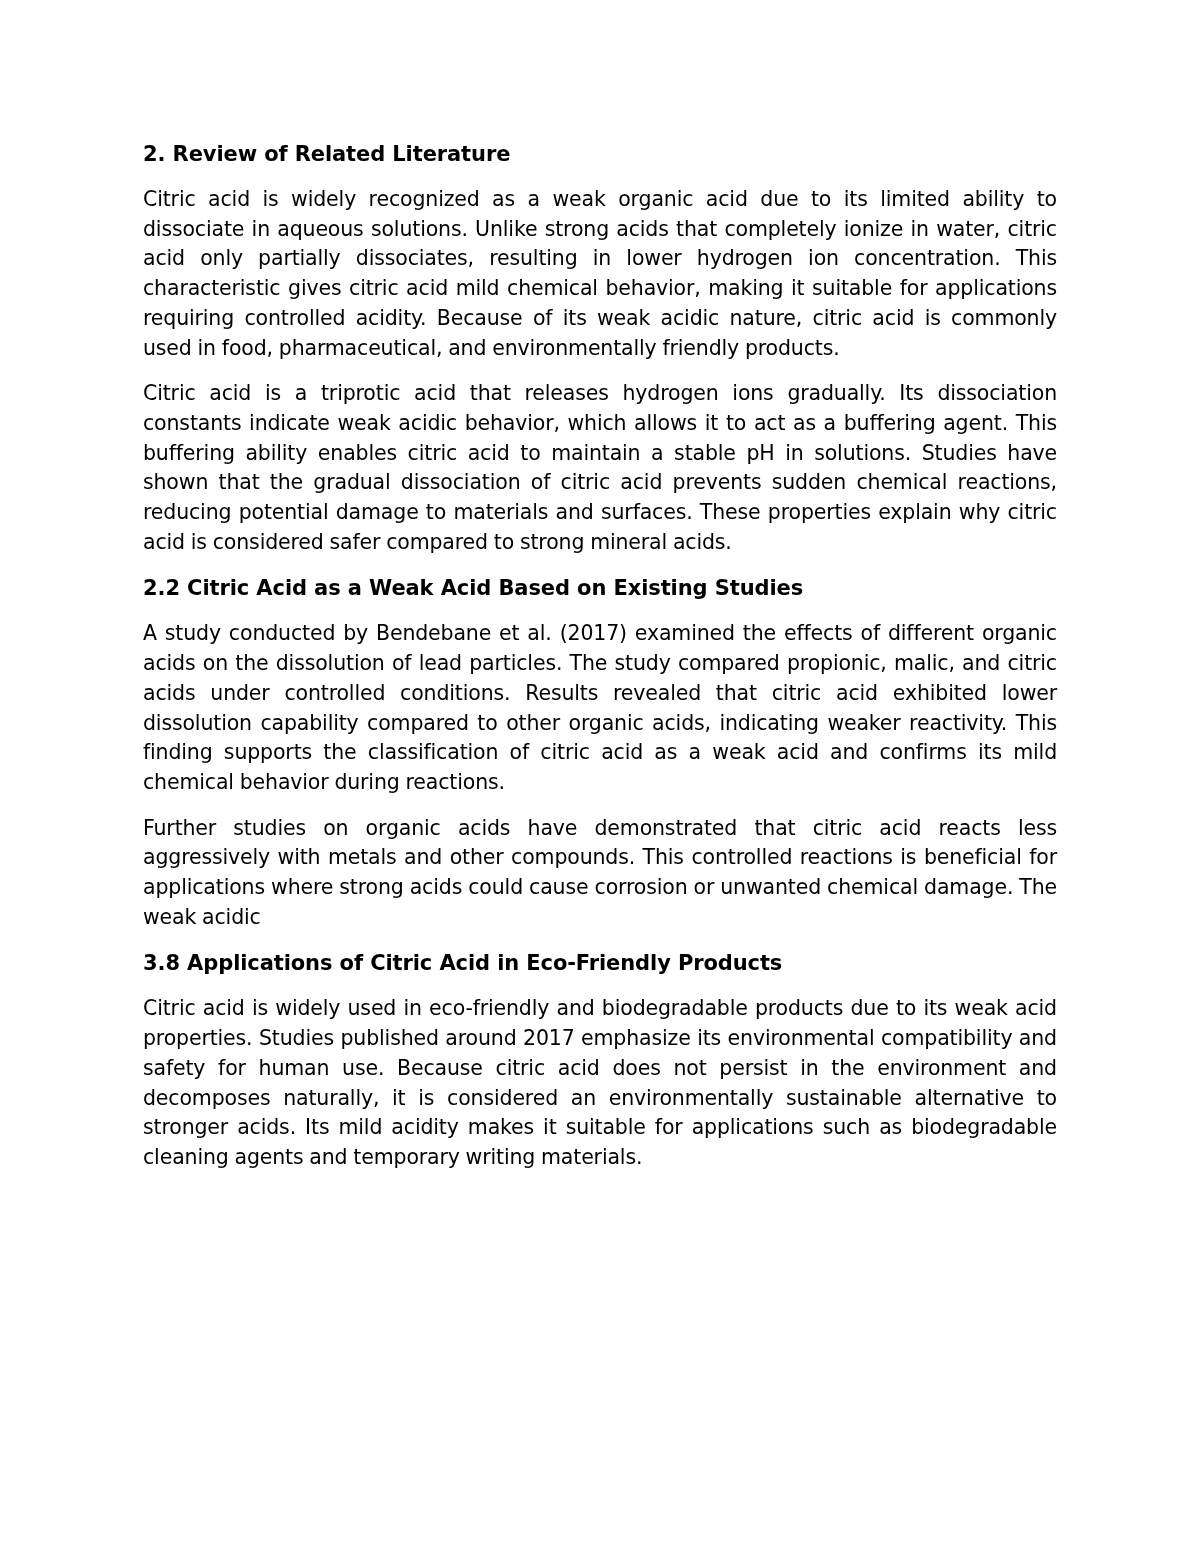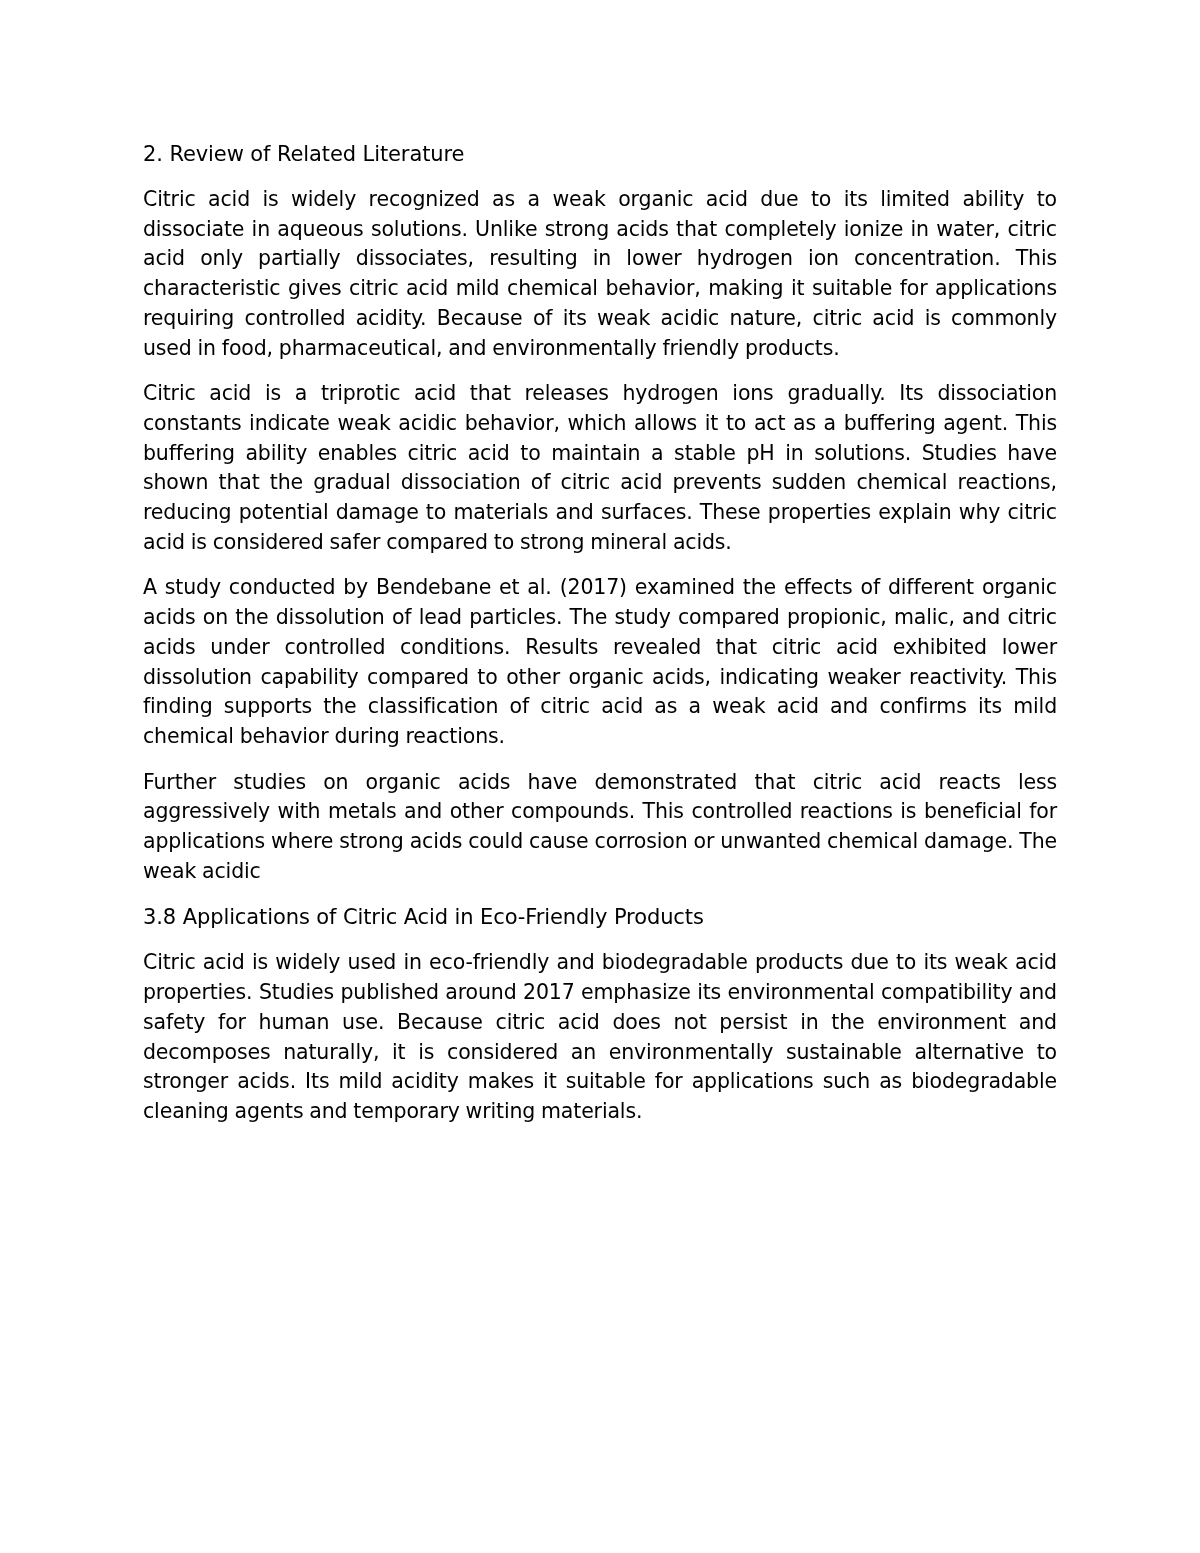--- a/index.html
+++ b/index.html
@@ -15,21 +15,21 @@
       font-family: "DejaVu Sans", sans-serif;
       color: #000000;
     }
     .page {
       position: absolute;
       left: 143px;
       top: 139px;
       width: 914px;
     }
     .heading {
-      font-weight: normal;
+      font-weight: bold;
       font-size: 21px;
       line-height: 30px;
       margin: 0 0 16px 0;
       letter-spacing: -0.1px;
     }
     .para {
       font-size: 20.5px;
       line-height: 29.7px;
       text-align: justify;
       margin: 8px 0 16px 0;
@@ -45,20 +45,21 @@
   <section>
     <h2 class="heading">2. Review of Related Literature</h2>
     <p class="para">Citric acid is widely recognized as a weak organic acid due to its limited ability to dissociate in aqueous solutions. Unlike strong acids that completely ionize in water, citric acid only partially dissociates, resulting in lower hydrogen ion concentration. This characteristic gives citric acid mild chemical behavior, making it suitable for applications requiring controlled acidity. Because of its weak acidic nature, citric acid is commonly used in food, pharmaceutical, and environmentally friendly products.</p>
   </section>
 
   <section>
     <p class="para">Citric acid is a triprotic acid that releases hydrogen ions gradually. Its dissociation constants indicate weak acidic behavior, which allows it to act as a buffering agent. This buffering ability enables citric acid to maintain a stable pH in solutions. Studies have shown that the gradual dissociation of citric acid prevents sudden chemical reactions, reducing potential damage to materials and surfaces. These properties explain why citric acid is considered safer compared to strong mineral acids.</p>
   </section>
 
   <section>
+    <h2 class="heading">2.2 Citric Acid as a Weak Acid Based on Existing Studies</h2>
     <p class="para">A study conducted by Bendebane et al. (2017) examined the effects of different organic acids on the dissolution of lead particles. The study compared propionic, malic, and citric acids under controlled conditions. Results revealed that citric acid exhibited lower dissolution capability compared to other organic acids, indicating weaker reactivity. This finding supports the classification of citric acid as a weak acid and confirms its mild chemical behavior during reactions.</p>
     <p class="para">Further studies on organic acids have demonstrated that citric acid reacts less aggressively with metals and other compounds. This controlled reactions is beneficial for applications where strong acids could cause corrosion or unwanted chemical damage. The weak acidic</p>
   </section>
 
   <section>
     <h2 class="heading">3.8 Applications of Citric Acid in Eco-Friendly Products</h2>
     <p class="para">Citric acid is widely used in eco-friendly and biodegradable products due to its weak acid properties. Studies published around 2017 emphasize its environmental compatibility and safety for human use. Because citric acid does not persist in the environment and decomposes naturally, it is considered an environmentally sustainable alternative to stronger acids. Its mild acidity makes it suitable for applications such as biodegradable cleaning agents and temporary writing materials.</p>
   </section>
 
 </div>

